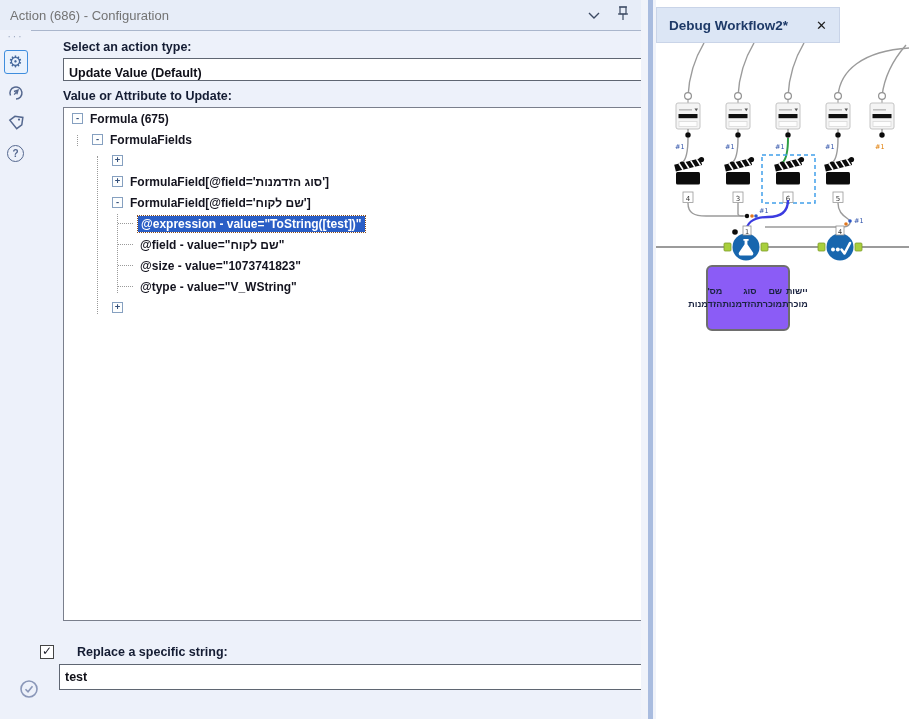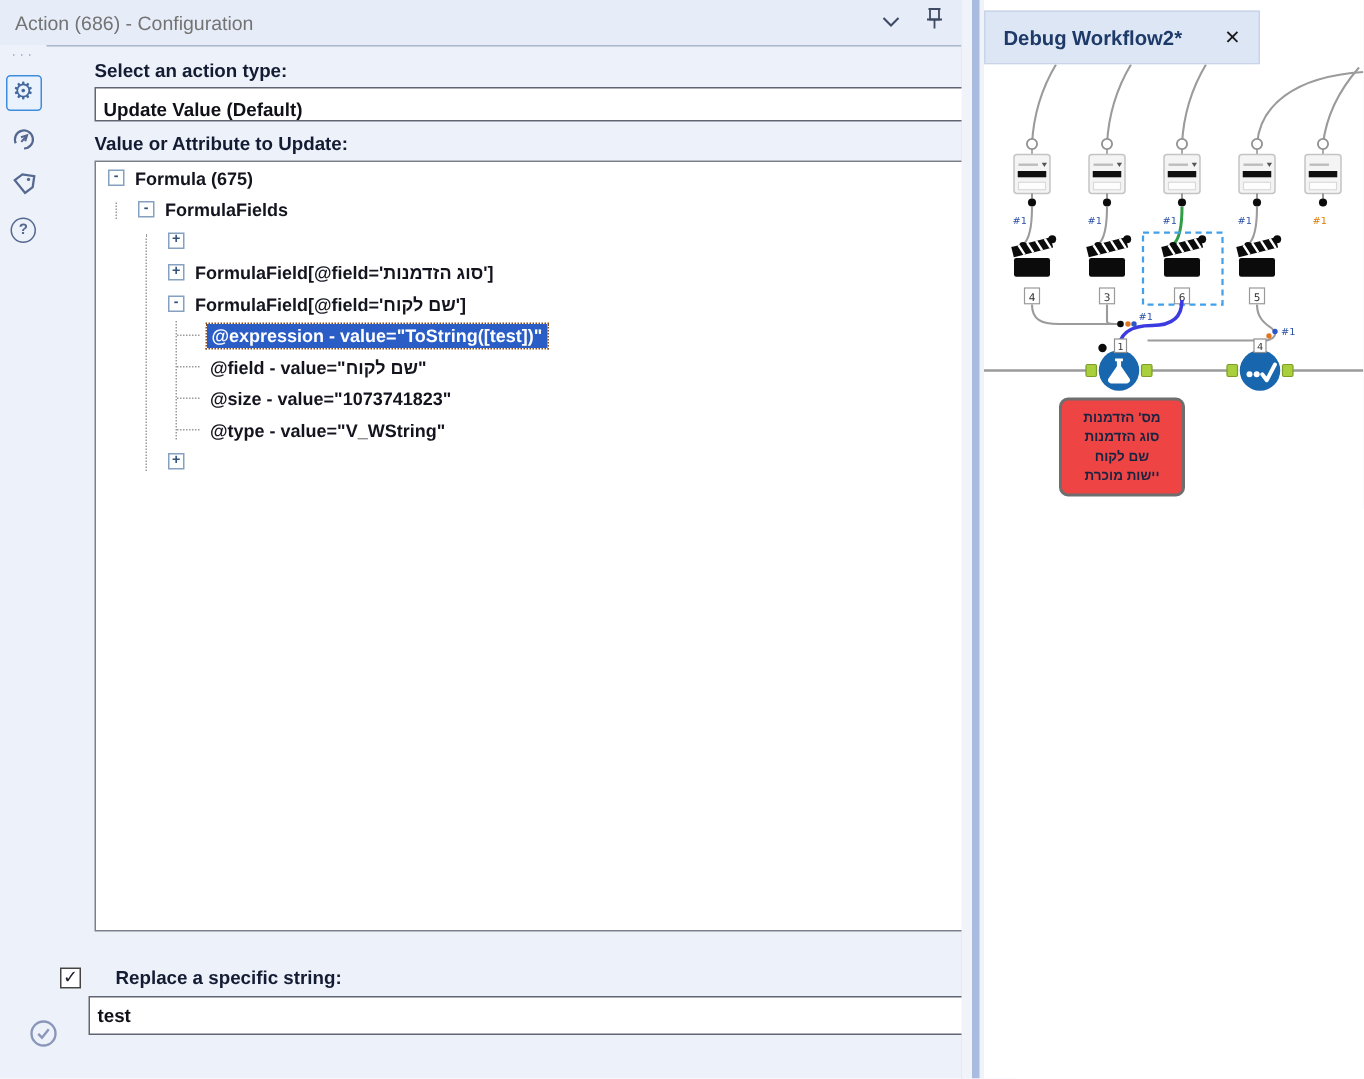--- a/index.html
+++ b/index.html
@@ -52,22 +52,22 @@
   .splitter{position:absolute;left:641px;top:0;width:15px;height:719px;background:#f0f3fa;}
   .splitter .bar{position:absolute;left:7px;top:0;width:5px;height:719px;background:#a9bcdf;}
   
   .rpanel{position:absolute;left:656px;top:0;width:253px;height:719px;background:#fff;}
   .tab{position:absolute;left:0;top:7px;width:184px;height:36px;background:#dce6f5;
        border:1px solid #c9d4e8;box-sizing:border-box;display:flex;align-items:center;}
   .tab-title{margin-left:12px;font-size:13.5px;font-weight:600;color:#1e3a68;}
   .tab-close{margin-left:auto;margin-right:12px;font-size:13px;font-weight:bold;color:#1a1a1a;cursor:default;}
   .canvas{position:absolute;left:0;top:43px;width:253px;height:676px;background:#fff;}
   .comment-box{position:absolute;left:50px;top:222px;width:84px;height:66px;box-sizing:border-box;
-               background:#ef4444;border:2px solid #6e6e6e;border-radius:6px;
-               display:flex;flex-direction:column;align-items:center;justify-content:center;}
+               background:#8b5cf6;border:2px solid #6e6e6e;border-radius:6px;
+               display:flex;flex-direction:row;align-items:center;justify-content:center;}
   .comment-box div{font-size:9px;font-weight:600;color:#1a2340;line-height:13px;direction:rtl;}
   svg text{font-family:"DejaVu Sans",sans-serif;}
 </style>
 </head>
 <body>
 
 <div class="config">
 
   <div class="cfg-header">
     <span class="cfg-title">Action (686) - Configuration</span>
@@ -369,17 +369,17 @@
           <path d="M 185.5,206.5 L 188.5,210.5 L 194,200" stroke="#fff" stroke-width="2.6" fill="none" stroke-linecap="round" stroke-linejoin="round"></path>
         </g>
         <rect x="180" y="183" width="8" height="9" fill="#fff" stroke="#8f8f8f" stroke-width="0.8"></rect>
         <text x="184" y="190.5" font-size="6.5" fill="#333" text-anchor="middle">4</text>
       </g>
     </svg>
 
     <div class="comment-box">
       <div>מס' הזדמנות</div>
       <div>סוג הזדמנות</div>
-      <div>שם לקוח</div>
+      <div>שם מוכרת</div>
       <div>יישות מוכרת</div>
     </div>
   </div>
 </div>
 
 </body></html>

